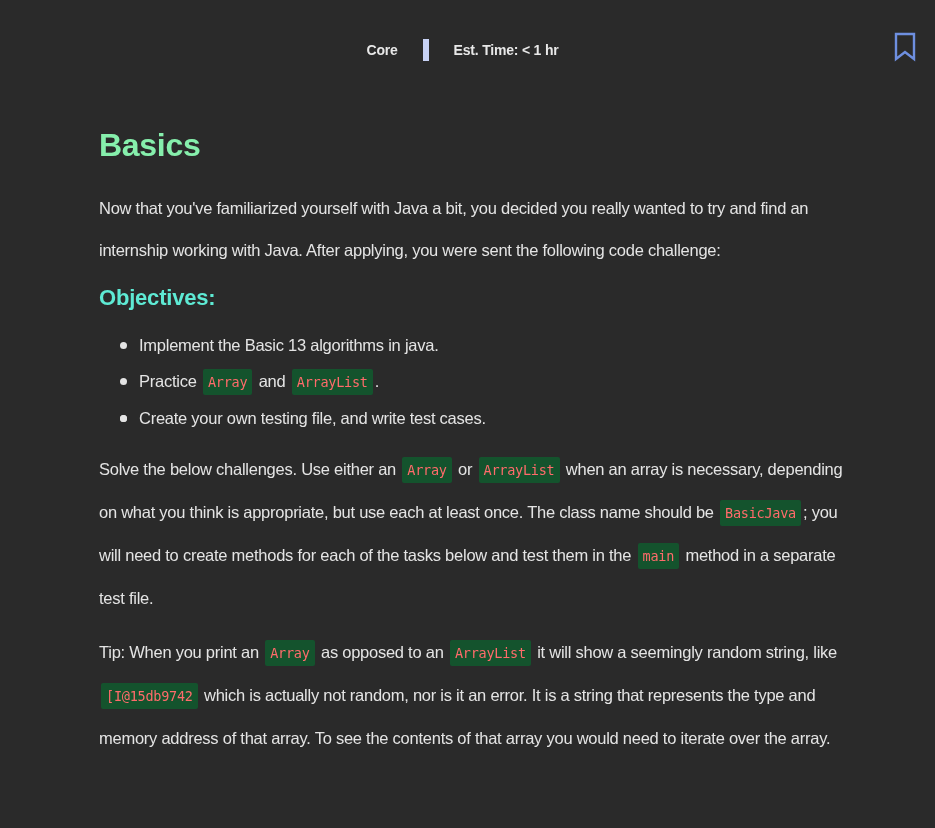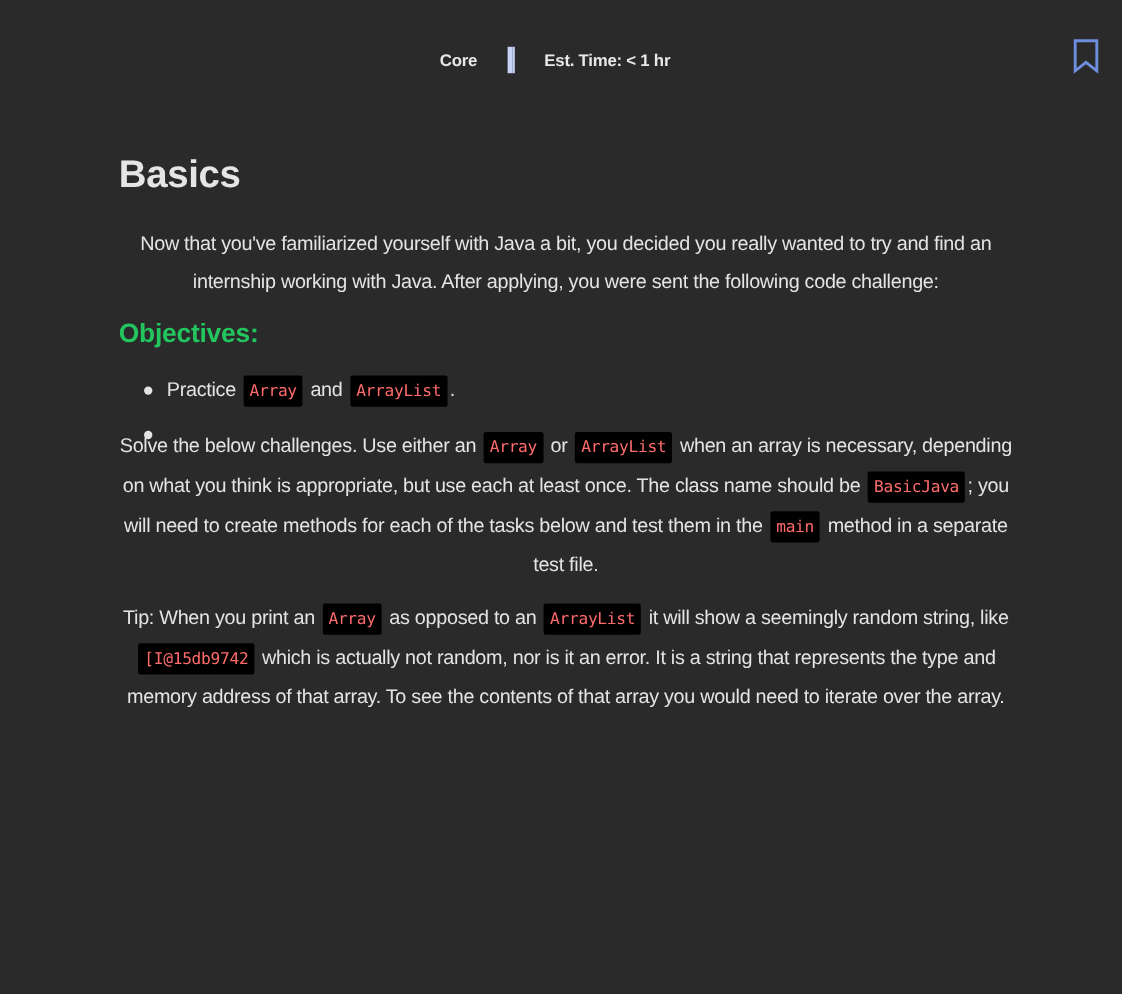--- a/index.html
+++ b/index.html
@@ -53,37 +53,36 @@
     }
     .content {
       position: absolute;
       top: 120px;
       left: 99px;
       width: 745px;
     }
     h1 {
       font-size: 32px;
       font-weight: bold;
-      color: #e5e5e5;
+      color: #86efac;
       margin: 5px 0 22px 0;
       line-height: 40px;
       letter-spacing: -0.3px;
     }
     p {
       font-size: 16.5px;
-      line-height: 32px;
+      line-height: 42px;
       margin: 0 0 12px 0;
       color: #e4e4e4;
       letter-spacing: -0.25px;
-      text-align: center;
     }
     h2 {
       font-size: 22px;
       font-weight: bold;
-      color: #22c55e;
+      color: #5eead4;
       margin: 2px 0 14px 0;
       line-height: 30px;
       letter-spacing: -0.2px;
     }
     ul {
       margin: 0 0 12px 0;
       padding: 0 0 0 40px;
       list-style: none;
     }
     li {
@@ -99,21 +98,21 @@
       top: 15px;
       width: 7px;
       height: 7px;
       border-radius: 50%;
       background: #e4e4e4;
     }
     code {
       font-family: "DejaVu Sans Mono", monospace;
       font-size: 13.5px;
       color: #ff6b6b;
-      background: #000000;
+      background: #14532d;
       padding: 5px 5px;
       border-radius: 2px;
       margin: 0 2px;
     }
   </style>
 </head>
 <body>
 
 <div class="meta-bar">
   <div class="meta-inner">
@@ -133,23 +132,29 @@
 
 <div class="content">
   <h1>Basics</h1>
 
   <p>Now that you've familiarized yourself with Java a bit, you decided you really wanted to try and find an internship working with Java. After applying, you were sent the following code challenge:</p>
 
   <h2>Objectives:</h2>
 
   <ul>
     <li>
+      <span class="bullet"></span><span>Implement the Basic 13 algorithms in java.</span>
+    </li>
+    <li>
       <span class="bullet"></span><span>Practice </span><code>Array</code><span> and </span><code>ArrayList</code><span>.</span>
     </li>
     <li>
       <span class="bullet"></span>
+    </li>
+    <li>
+      <span class="bullet"></span><span>Create your own testing file, and write test cases.</span>
     </li>
   </ul>
 
   <p><span>Solve the below challenges. Use either an </span><code>Array</code><span> or </span><code>ArrayList</code><span> when an array is necessary, depending on what you think is appropriate, but use each at least once. The class name should be </span><code>BasicJava</code><span>; you will need to create methods for each of the tasks below and test them in the </span><code>main</code><span> method in a separate test file.</span></p>
 
   <p><span>Tip: When you print an </span><code>Array</code><span> as opposed to an </span><code>ArrayList</code><span> it will show a seemingly random string, like </span><code>[I@15db9742</code><span> which is actually not random, nor is it an error. It is a string that represents the type and memory address of that array. To see the contents of that array you would need to iterate over the array.</span></p>
 </div>
 
 </body></html>

